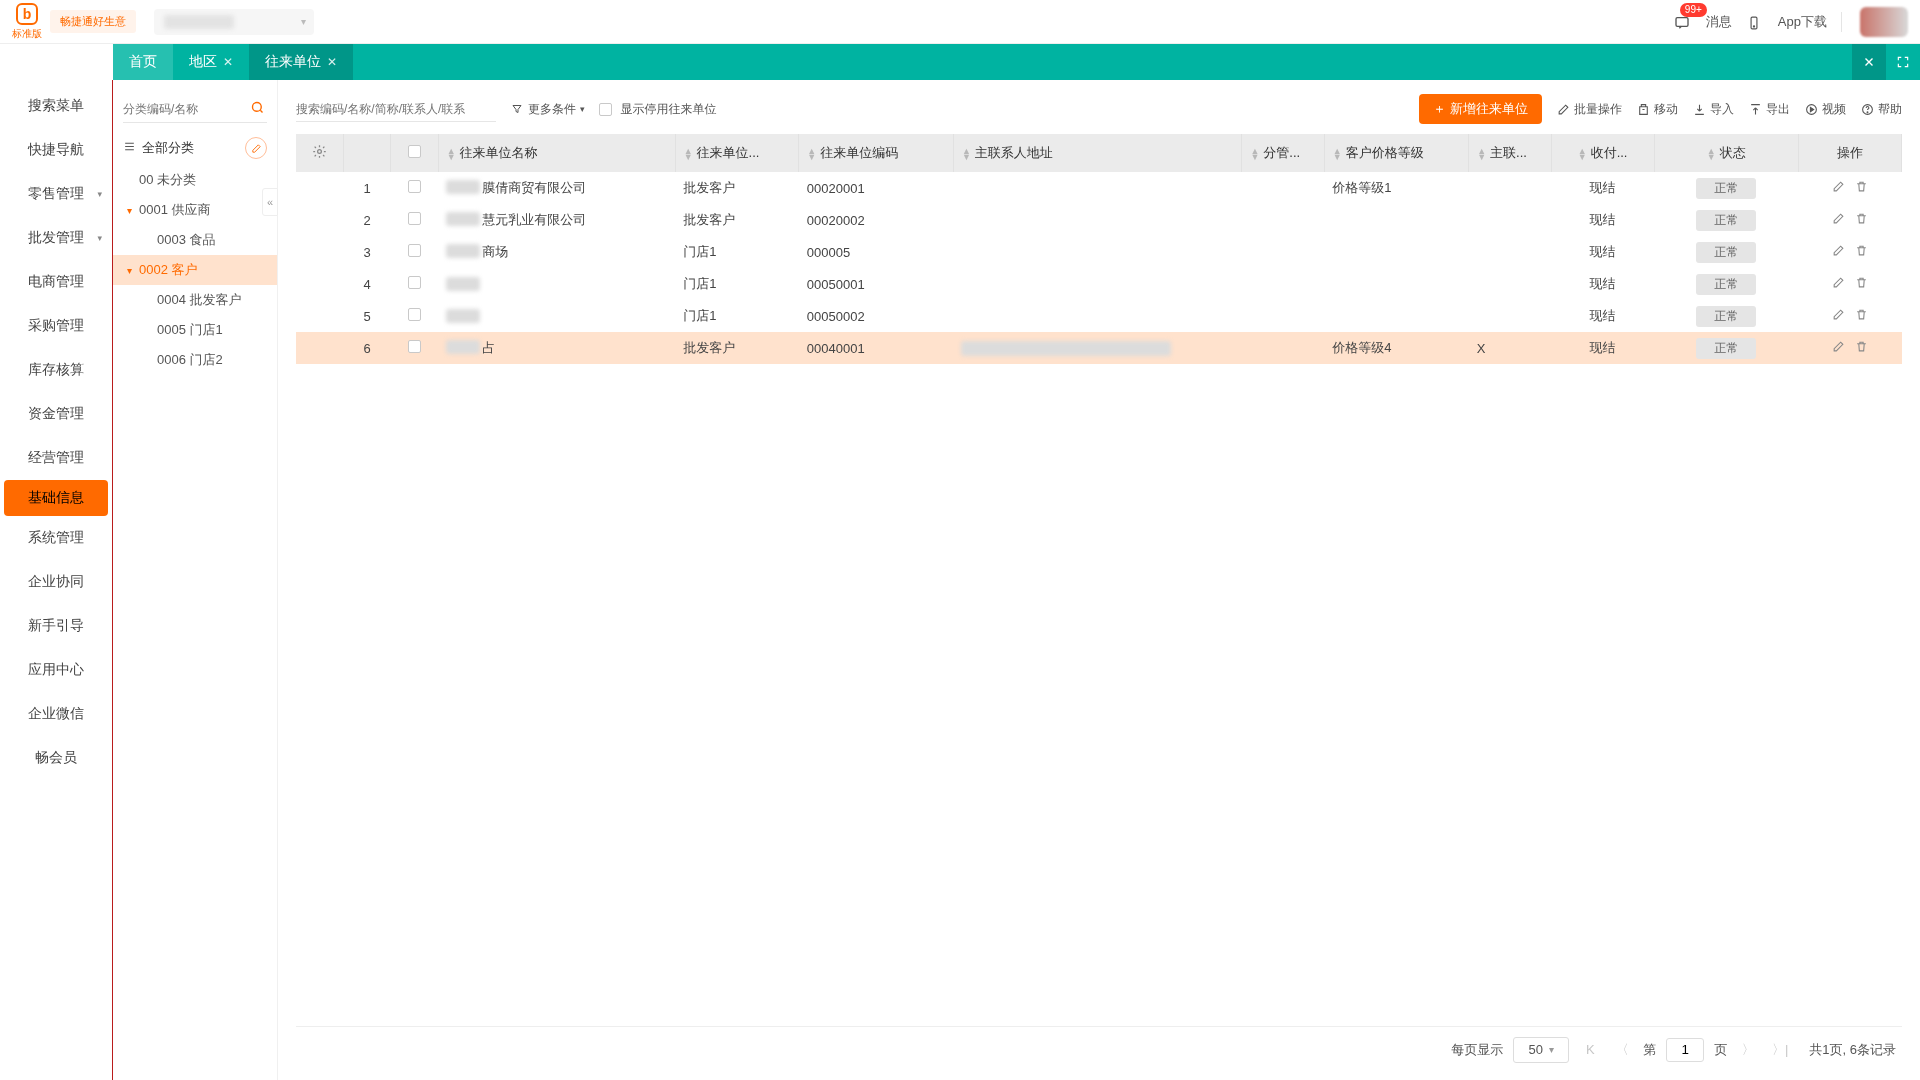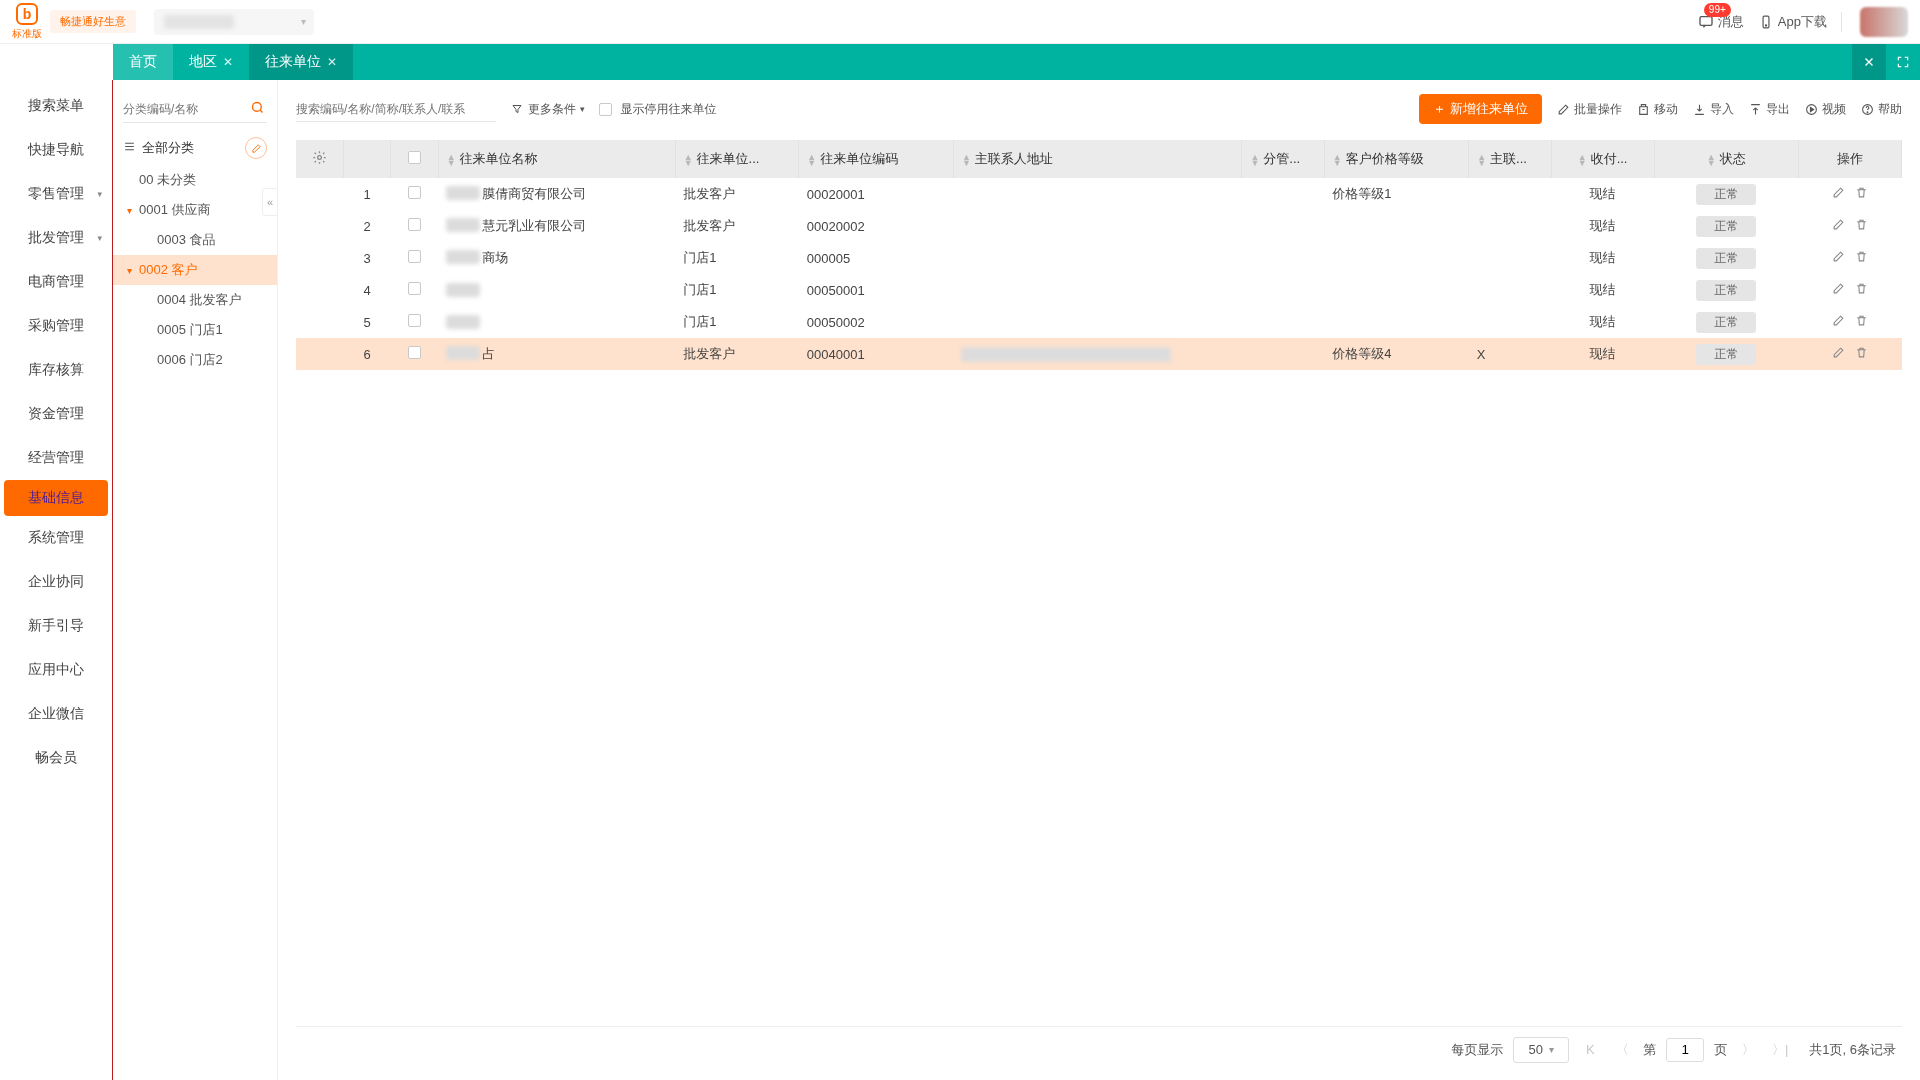--- a/index.html
+++ b/index.html
@@ -8,21 +8,21 @@
 
 .topbar { height:44px; display:flex; align-items:center; padding:0 12px; border-bottom:1px solid #eee; }
 .logo { display:flex; flex-direction:column; align-items:center; margin-right:12px; }
 .logo-icon { width:22px; height:22px; border:2px solid #ff6a00; border-radius:6px; position:relative; display:flex; align-items:center; justify-content:center; color:#ff6a00; font-weight:bold; font-size:14px;}
 .logo-text { font-size:10px; color:#ff6a00; margin-top:2px; }
 .brand-tag { font-size:11px; color:#ff6a00; background:#fff3eb; padding:4px 10px; border-radius:3px; margin-left:-4px;}
 .org-switch { margin-left:18px; width:160px; height:26px; background:#f6f6f6; border-radius:4px; display:flex; align-items:center; padding:0 8px; color:#bbb; position:relative;}
 .org-switch .caret { margin-left:auto; font-size:10px; color:#bbb;}
 .org-blur { position:absolute; left:10px; width:70px; height:14px; background:#e3e3e3; filter:blur(2px); border-radius:3px;}
 .topbar-right { margin-left:auto; display:flex; align-items:center; gap:14px; }
-.tb-item { display:flex; align-items:center; gap:4px; color:#555; font-size:13px; cursor:pointer; position:relative;}
+.tb-item { display:flex; align-items:flex-end; gap:16px; color:#555; font-size:13px; cursor:pointer; position:relative;}
 .tb-icon { width:16px; height:16px; display:inline-flex; align-items:center; justify-content:center; }
 .badge { position:absolute; top:-10px; left:6px; background:#ff3b30; color:#fff; font-size:10px; border-radius:8px; padding:1px 5px; line-height:12px;}
 .tb-divider { width:1px; height:20px; background:#e5e5e5;}
 .avatar { width:48px; height:30px; border-radius:6px; background:linear-gradient(90deg,#c9746a,#d8d8d8); filter:blur(1px); margin-left:4px;}
 
 
 .tabsrow { height:36px; background:#00b3a1; display:flex; align-items:stretch; }
 .sidemenu-top-placeholder { width:113px; background:#fff; }
 .tab { display:flex; align-items:center; padding:0 16px; color:#fff; font-size:14px; cursor:pointer; gap:6px;}
 .tab.light { background:#26c0b0; }
@@ -31,42 +31,42 @@
 .tabsrow .endbtns { margin-left:auto; display:flex; align-items:center; }
 .endbtn { width:34px; height:36px; display:flex; align-items:center; justify-content:center; color:#fff; cursor:pointer;}
 .endbtn.dark { background:#009688; }
 .endbtn svg { width:14px; height:14px; }
 
 
 .layout { display:flex; height:calc(1080px - 44px - 36px); }
 .sidemenu { width:113px; background:#fff; border-right:1px solid #b91c1c; padding-top:4px;}
 .smi { height:44px; display:flex; align-items:center; justify-content:center; gap:4px; color:#444; font-size:14px; cursor:pointer; position:relative;}
 .smi .caret { font-size:9px; color:#888; position:absolute; right:10px;}
-.smi.active { background:#ff6a00; color:#4c1d95; border-radius:4px; margin:0 4px; height:36px;}
+.smi.active { background:#ff6a00; color:#000000; border-radius:4px; margin:0 4px; height:36px;}
 
 
 .treepanel { width:165px; border-right:1px solid #f0f0f0; position:relative; padding-top:9px;}
 .tree-search { margin:6px 10px 10px 10px; position:relative;}
 .tree-search input { width:100%; height:28px; border:none; border-bottom:1px solid #e6e6e6; outline:none; font-size:12px; color:#666; padding-right:22px;}
 .tree-search .sicon { position:absolute; right:2px; top:5px; color:#ff6a00; }
 .tree-head { display:flex; align-items:center; padding:4px 10px 6px 10px; font-size:13px; color:#333;}
 .tree-head .burger { margin-right:6px; }
 .tree-head .editbtn { margin-left:auto; width:22px; height:22px; border:1px solid #ffbe99; border-radius:50%; display:flex; align-items:center; justify-content:center; color:#ff6a00; font-size:11px;}
 .collapse-handle { position:absolute; right:-1px; top:108px; width:16px; height:28px; background:#fff; border:1px solid #eee; border-radius:3px 0 0 3px; display:flex; align-items:center; justify-content:center; color:#999; font-size:11px; cursor:pointer;}
 .tnode { font-size:13px; color:#555; height:30px; display:flex; align-items:center; cursor:pointer; }
 .tnode.l1 { padding-left:26px; }
 .tnode.l2 { padding-left:26px; }
 .tnode.l3 { padding-left:44px;text-align:center; }
 .tnode .arr { width:12px; display:inline-block; color:#ff6a00; font-size:10px; margin-left:-12px;}
 .tnode.sel { background:#ffe2cd; color:#ff6a00; }
 .tnode.sel .arr { color:#ff6a00; }
 
 
 .main { flex:1; display:flex; flex-direction:column; padding:14px 18px 8px 18px; min-width:0;}
-.toolbar { display:flex; align-items:center; gap:14px; margin-bottom:16px;}
+.toolbar { display:flex; align-items:center; gap:14px; margin-bottom:10px;}
 .toolbar input.search { width:200px; height:26px; border:none; border-bottom:1px solid #e6e6e6; font-size:12px; color:#666; outline:none;}
 .linkbtn { display:flex; align-items:center; gap:4px; color:#555; font-size:12px; cursor:pointer;}
 .linkbtn .caret { font-size:9px;}
 .chk { width:13px; height:13px; border:1px solid #c9c9c9; border-radius:2px; display:inline-block; margin-right:5px; vertical-align:-2px; background:#fff;}
 .toolbar .right { margin-left:auto; display:flex; align-items:center; gap:14px;}
 .primarybtn { background:#ff6a00; color:#fff; height:30px; padding:0 14px; border:none; border-radius:4px; font-size:13px; display:flex; align-items:center; gap:4px; cursor:pointer;}
 .ic { width:14px; height:14px; display:inline-flex; align-items:center; justify-content:center;}
 
 
 .tablewrap { flex:1; overflow:auto; }

